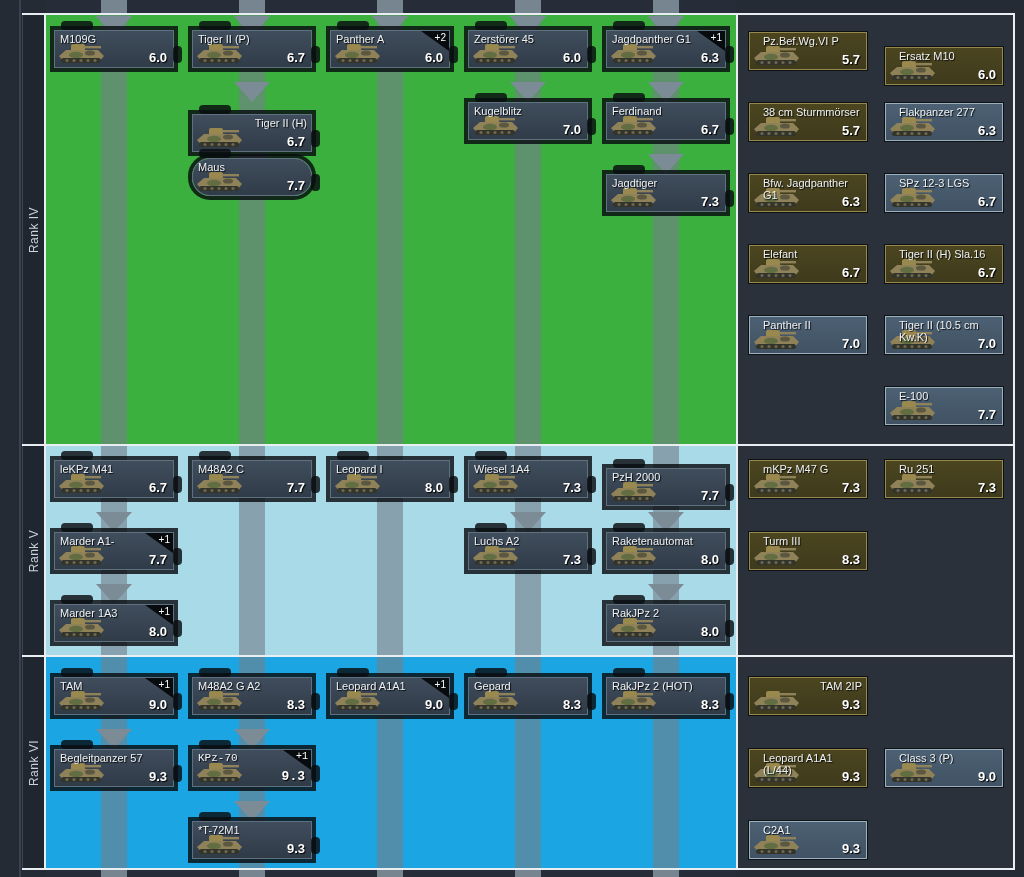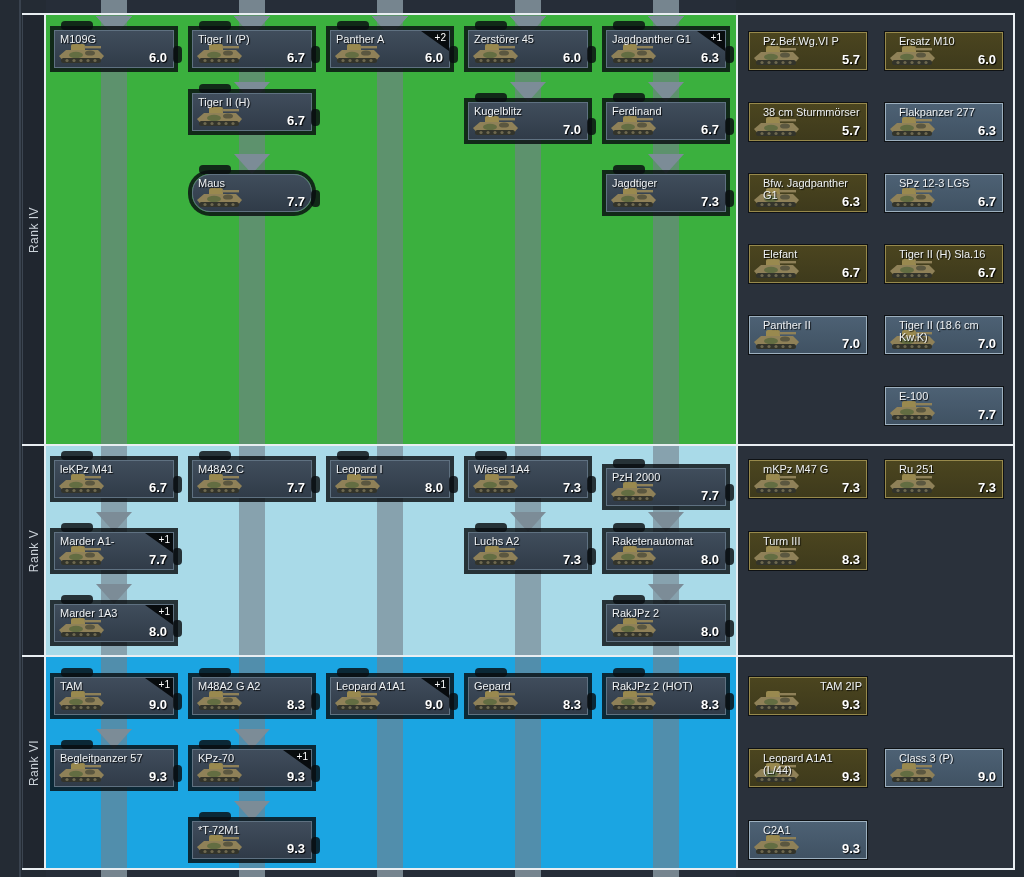--- a/index.html
+++ b/index.html
@@ -109,39 +109,39 @@
         <circle cx="8" cy="19.5" r="1.6" fill="#6e684f"></circle>
         <circle cx="15" cy="19.5" r="1.6" fill="#6e684f"></circle>
         <circle cx="22" cy="19.5" r="1.6" fill="#6e684f"></circle>
         <circle cx="29" cy="19.5" r="1.6" fill="#6e684f"></circle>
         <circle cx="36" cy="19.5" r="1.6" fill="#6e684f"></circle>
       </svg>
       <div class="vname">Tiger II (P)</div>
       <div class="br">6.7</div>
     </div>
     <div class="arrow" style="left: 234px; top: 82px;"></div>
-    <div class="cell" style="left: 192px; top: 93px;">
+    <div class="cell" style="left: 192px; top: 114px; text-align: right;">
       <svg class="tank" width="46" height="24" viewBox="0 0 46 24">
         <rect x="12" y="3" width="14" height="8" rx="2" fill="#99894f"></rect>
         <rect x="25" y="5" width="17" height="2.4" fill="#8f8158"></rect>
         <polygon points="0,15 7,9 39,9 45,15 40,21 5,21" fill="#8f8158"></polygon>
         <ellipse cx="17" cy="14" rx="7" ry="3.2" fill="#5c6a3e" opacity="0.85"></ellipse>
         <ellipse cx="31" cy="12" rx="5" ry="2.6" fill="#4a4a38" opacity="0.75"></ellipse>
         <rect x="2" y="17" width="40" height="5" rx="2.5" fill="#33342b"></rect>
         <circle cx="8" cy="19.5" r="1.6" fill="#6e684f"></circle>
         <circle cx="15" cy="19.5" r="1.6" fill="#6e684f"></circle>
         <circle cx="22" cy="19.5" r="1.6" fill="#6e684f"></circle>
         <circle cx="29" cy="19.5" r="1.6" fill="#6e684f"></circle>
         <circle cx="36" cy="19.5" r="1.6" fill="#6e684f"></circle>
       </svg>
       <div class="vname">Tiger II (H)</div>
       <div class="br">6.7</div>
     </div>
     <div class="arrow" style="left: 234px; top: 154px;"></div>
-    <div class="cell" style="left: 192px; top: 174px; border-radius: 18px;">
+    <div class="cell" style="left: 192px; top: 158px; border-radius: 18px;">
       <svg class="tank" width="46" height="24" viewBox="0 0 46 24">
         <rect x="12" y="3" width="14" height="8" rx="2" fill="#99894f"></rect>
         <rect x="25" y="5" width="17" height="2.4" fill="#8f8158"></rect>
         <polygon points="0,15 7,9 39,9 45,15 40,21 5,21" fill="#8f8158"></polygon>
         <ellipse cx="17" cy="14" rx="7" ry="3.2" fill="#5c6a3e" opacity="0.85"></ellipse>
         <ellipse cx="31" cy="12" rx="5" ry="2.6" fill="#4a4a38" opacity="0.75"></ellipse>
         <rect x="2" y="17" width="40" height="5" rx="2.5" fill="#33342b"></rect>
         <circle cx="8" cy="19.5" r="1.6" fill="#6e684f"></circle>
         <circle cx="15" cy="19.5" r="1.6" fill="#6e684f"></circle>
         <circle cx="22" cy="19.5" r="1.6" fill="#6e684f"></circle>
@@ -273,21 +273,21 @@
         <rect x="2" y="17" width="40" height="5" rx="2.5" fill="#33342b"></rect>
         <circle cx="8" cy="19.5" r="1.6" fill="#6e684f"></circle>
         <circle cx="15" cy="19.5" r="1.6" fill="#6e684f"></circle>
         <circle cx="22" cy="19.5" r="1.6" fill="#6e684f"></circle>
         <circle cx="29" cy="19.5" r="1.6" fill="#6e684f"></circle>
         <circle cx="36" cy="19.5" r="1.6" fill="#6e684f"></circle>
       </svg>
       <div class="vname">Pz.Bef.Wg.VI P</div>
       <div class="br">5.7</div>
     </div>
-    <div class="prem gold" style="left: 885px; top: 32px;">
+    <div class="prem gold" style="left: 885px; top: 47px;">
       <svg class="tank" width="46" height="24" viewBox="0 0 46 24">
         <rect x="12" y="3" width="14" height="8" rx="2" fill="#99894f"></rect>
         <rect x="25" y="5" width="17" height="2.4" fill="#8f8158"></rect>
         <polygon points="0,15 7,9 39,9 45,15 40,21 5,21" fill="#8f8158"></polygon>
         <ellipse cx="17" cy="14" rx="7" ry="3.2" fill="#5c6a3e" opacity="0.85"></ellipse>
         <ellipse cx="31" cy="12" rx="5" ry="2.6" fill="#4a4a38" opacity="0.75"></ellipse>
         <rect x="2" y="17" width="40" height="5" rx="2.5" fill="#33342b"></rect>
         <circle cx="8" cy="19.5" r="1.6" fill="#6e684f"></circle>
         <circle cx="15" cy="19.5" r="1.6" fill="#6e684f"></circle>
         <circle cx="22" cy="19.5" r="1.6" fill="#6e684f"></circle>
@@ -423,21 +423,21 @@
         <polygon points="0,15 7,9 39,9 45,15 40,21 5,21" fill="#8f8158"></polygon>
         <ellipse cx="17" cy="14" rx="7" ry="3.2" fill="#5c6a3e" opacity="0.85"></ellipse>
         <ellipse cx="31" cy="12" rx="5" ry="2.6" fill="#4a4a38" opacity="0.75"></ellipse>
         <rect x="2" y="17" width="40" height="5" rx="2.5" fill="#33342b"></rect>
         <circle cx="8" cy="19.5" r="1.6" fill="#6e684f"></circle>
         <circle cx="15" cy="19.5" r="1.6" fill="#6e684f"></circle>
         <circle cx="22" cy="19.5" r="1.6" fill="#6e684f"></circle>
         <circle cx="29" cy="19.5" r="1.6" fill="#6e684f"></circle>
         <circle cx="36" cy="19.5" r="1.6" fill="#6e684f"></circle>
       </svg>
-      <div class="vname">Tiger II (18.6 cm Kw.K)</div>
+      <div class="vname">Tiger II (10.5 cm Kw.K)</div>
       <div class="br">7.0</div>
     </div>
     <div class="prem blue" style="left: 885px; top: 387px;">
       <svg class="tank" width="46" height="24" viewBox="0 0 46 24">
         <rect x="12" y="3" width="14" height="8" rx="2" fill="#99894f"></rect>
         <rect x="25" y="5" width="17" height="2.4" fill="#8f8158"></rect>
         <polygon points="0,15 7,9 39,9 45,15 40,21 5,21" fill="#8f8158"></polygon>
         <ellipse cx="17" cy="14" rx="7" ry="3.2" fill="#5c6a3e" opacity="0.85"></ellipse>
         <ellipse cx="31" cy="12" rx="5" ry="2.6" fill="#4a4a38" opacity="0.75"></ellipse>
         <rect x="2" y="17" width="40" height="5" rx="2.5" fill="#33342b"></rect>
@@ -735,21 +735,21 @@
         <circle cx="8" cy="19.5" r="1.6" fill="#6e684f"></circle>
         <circle cx="15" cy="19.5" r="1.6" fill="#6e684f"></circle>
         <circle cx="22" cy="19.5" r="1.6" fill="#6e684f"></circle>
         <circle cx="29" cy="19.5" r="1.6" fill="#6e684f"></circle>
         <circle cx="36" cy="19.5" r="1.6" fill="#6e684f"></circle>
       </svg>
       <div class="vname">M48A2 G A2</div>
       <div class="br">8.3</div>
     </div>
     <div class="arrow" style="left: 234px; top: 729px;"></div>
-    <div class="cell" style="left: 192px; top: 749px;">
+    <div class="cell" style="left: 192px; top: 749px; font-family: Liberation Mono, monospace;">
       <svg class="tank" width="46" height="24" viewBox="0 0 46 24">
         <rect x="12" y="3" width="14" height="8" rx="2" fill="#99894f"></rect>
         <rect x="25" y="5" width="17" height="2.4" fill="#8f8158"></rect>
         <polygon points="0,15 7,9 39,9 45,15 40,21 5,21" fill="#8f8158"></polygon>
         <ellipse cx="17" cy="14" rx="7" ry="3.2" fill="#5c6a3e" opacity="0.85"></ellipse>
         <ellipse cx="31" cy="12" rx="5" ry="2.6" fill="#4a4a38" opacity="0.75"></ellipse>
         <rect x="2" y="17" width="40" height="5" rx="2.5" fill="#33342b"></rect>
         <circle cx="8" cy="19.5" r="1.6" fill="#6e684f"></circle>
         <circle cx="15" cy="19.5" r="1.6" fill="#6e684f"></circle>
         <circle cx="22" cy="19.5" r="1.6" fill="#6e684f"></circle>

